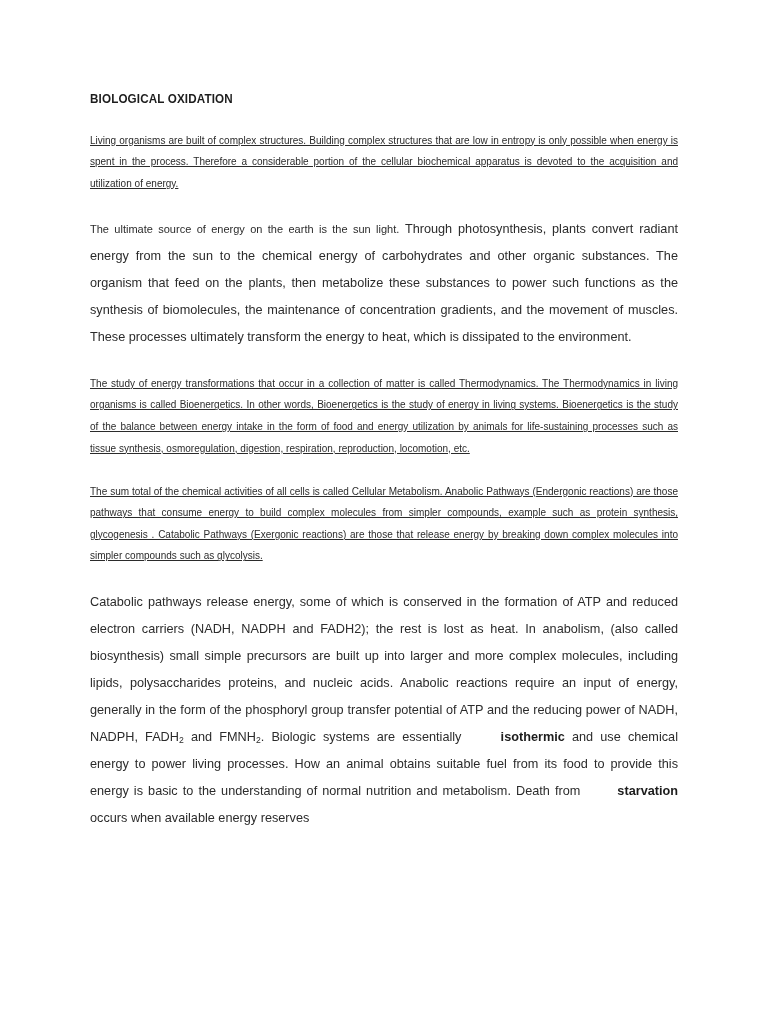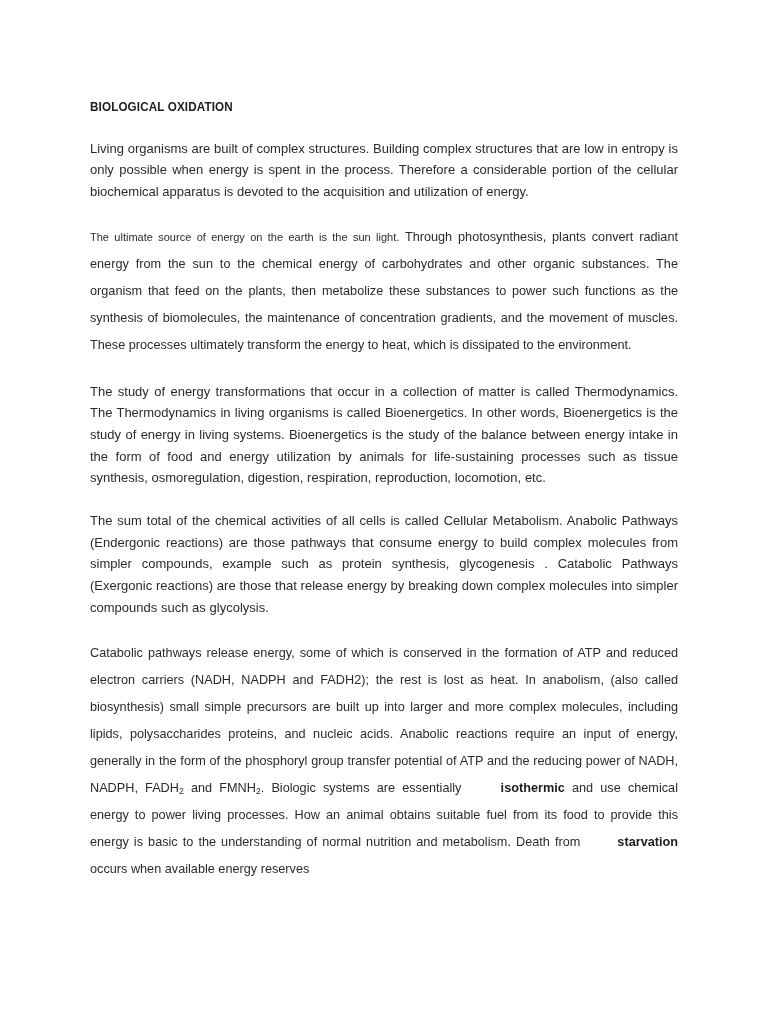--- a/index.html
+++ b/index.html
@@ -22,45 +22,46 @@
     width: 768px;
     height: 1024px;
     background: #ffffff;
     box-sizing: border-box;
   }
 
   
   #content {
     position: absolute;
     left: 90px;
-    top: 100px;
+    top: 92px;
     width: 588px;
   }
 
   .doc-heading {
     font-family: "Liberation Sans", sans-serif;
     font-size: 12.4px;
     font-weight: bold;
     letter-spacing: 0.15px;
     color: #1d1d1d;
     margin: 0 0 22.5px 0;
     line-height: 15px;
     transform: scaleX(0.94);
     transform-origin: left center;
   }
 
   
   .para {
-    font-size: 13px;
+    font-size: 10px;
     line-height: 21.6px;
     text-align: justify;
     text-justify: inter-word;
     margin: 0 0 21.5px 0;
     color: #2b2b2b;
     word-spacing: 0.1px;
+    text-decoration: underline;
   }
 
   
   .para-lg {
     font-size: 12.7px;
     line-height: 27px;
     text-align: justify;
     text-justify: inter-word;
     margin: 0 0 22px 0;
     color: #2b2b2b;

